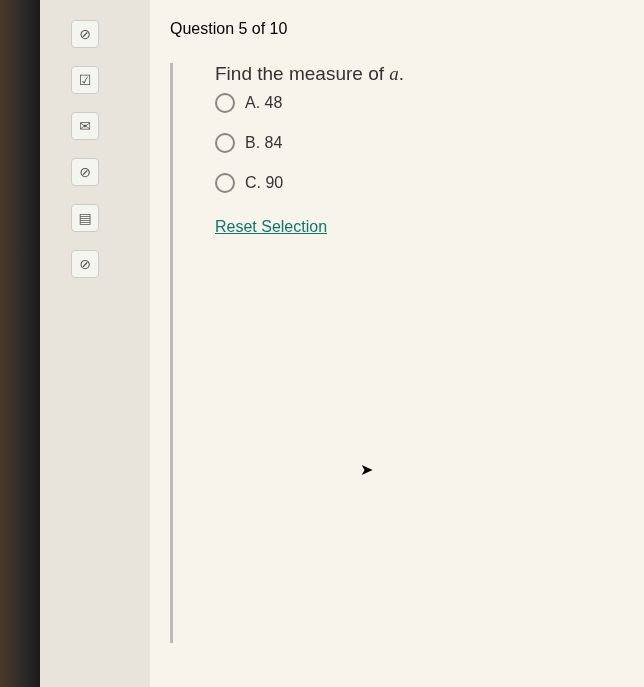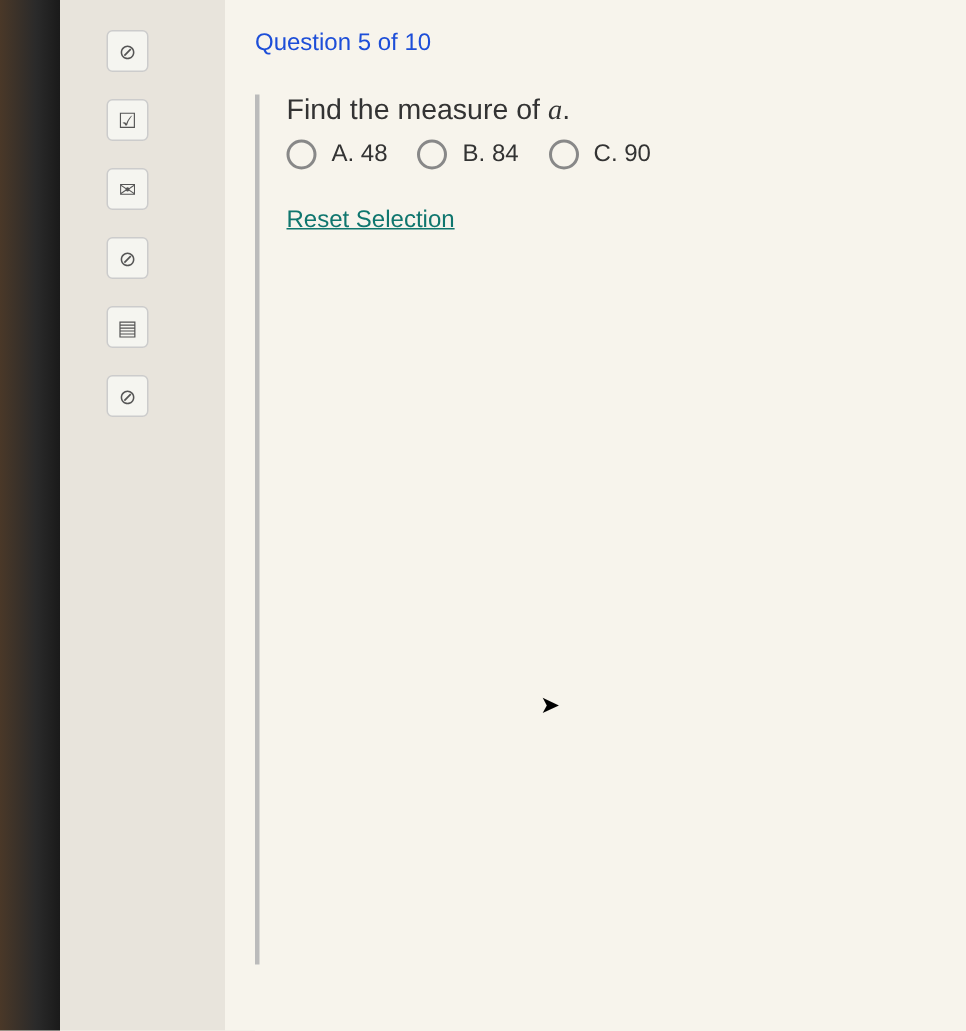--- a/index.html
+++ b/index.html
@@ -42,41 +42,41 @@
     .content {
       position: absolute;
       left: 150px;
       top: 0;
       right: 0;
       height: 100%;
       background: #f7f4ec;
       padding: 20px 10px 20px 20px;
     }
     .question-header {
-      color: #1d4ed8;
+      color: #000000;
       font-size: 16px;
       margin-bottom: 25px;
     }
     .question-body {
       border-left: 3px solid #bbb;
-      padding-left: 18px;
+      padding-left: 42px;
       min-height: 580px;
     }
     .prompt {
       font-size: 19px;
       color: #333;
       margin-bottom: 8px;
     }
     .prompt .var { font-style: italic; font-family: 'Times New Roman', serif; }
     .diagram {
       margin: 5px 0 50px 15px;
     }
     .options {
       display: flex;
-      flex-direction: row;
+      flex-direction: column;
       gap: 20px;
       margin-bottom: 25px;
     }
     .option {
       display: flex;
       align-items: center;
       gap: 10px;
       cursor: pointer;
     }
     .radio {

